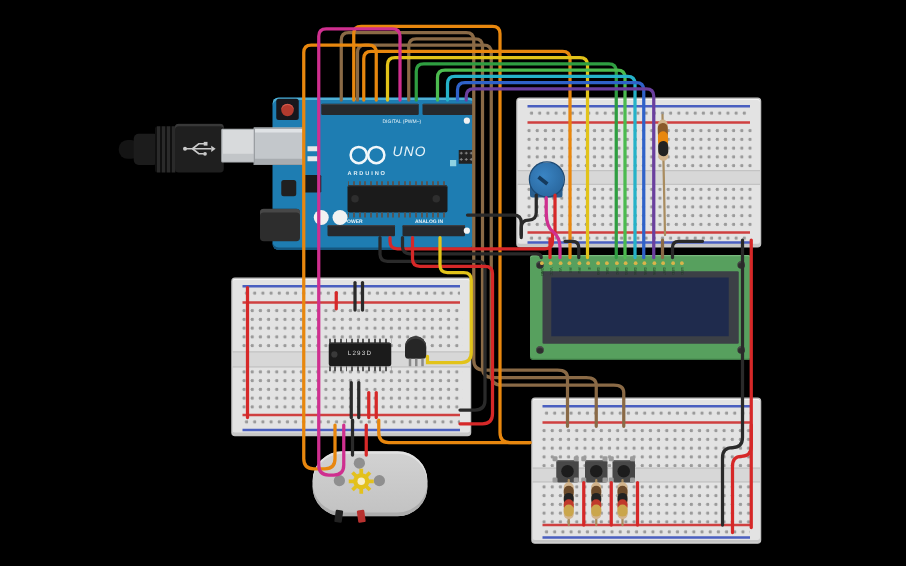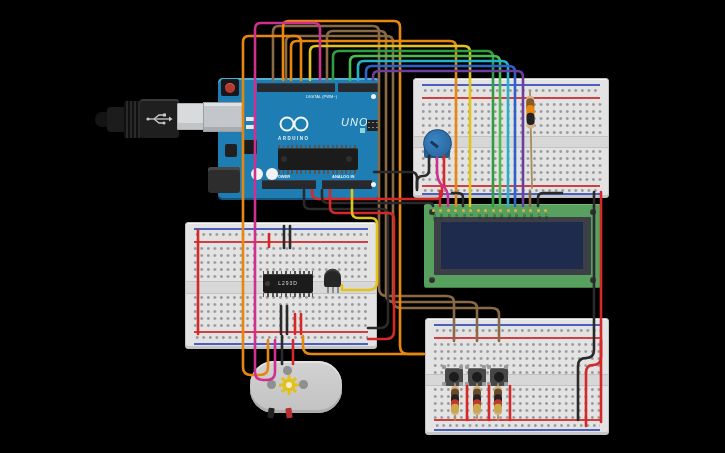--- a/index.html
+++ b/index.html
@@ -73,21 +73,21 @@
 
     <div class="abs" style="left:28px;top:39px;width:9px;height:4px;background:#e8e8e8;"></div>
     <div class="abs" style="left:28px;top:47px;width:9px;height:4px;background:#e8e8e8;"></div>
     <div class="abs" style="left:25px;top:62px;width:14px;height:14px;background:#1b1b1b;border-radius:1px;"></div>
     <div class="abs" style="left:7px;top:66px;width:12px;height:13px;background:#202020;border-radius:2px;"></div>
 
     <svg width="34" height="18" style="left:60px;top:37px;">
       <circle cx="9" cy="9" r="6.5" fill="none" stroke="#f2f7fa" stroke-width="2"></circle>
       <circle cx="23" cy="9" r="6.5" fill="none" stroke="#f2f7fa" stroke-width="2"></circle>
     </svg>
-    <div class="btxt" style="left:96px;top:38px;font-size:11px;font-style:italic;letter-spacing:1px;margin-left:27px;">UNO</div>
+    <div class="btxt" style="left:96px;top:38px;font-size:11px;font-style:italic;letter-spacing:1px;">UNO</div>
     <div class="btxt" style="left:60px;top:58px;font-size:4.5px;font-weight:bold;letter-spacing:1.5px;">ARDUINO</div>
     <div class="abs" style="left:142px;top:50px;width:5px;height:5px;background:#8fd2e2;"></div>
 
     <div class="abs" style="left:149px;top:42px;width:11px;height:11px;background:#222;background-image:radial-gradient(circle,#888 0.8px,transparent 1px);background-size:4px 5px;"></div>
 
     <div class="iclegs" style="left:60px;top:67px;width:80px;"></div>
     <div class="chip" style="left:60px;top:70px;width:80px;height:22px;">
       <div class="abs" style="left:3px;top:8px;width:6px;height:6px;border-radius:50%;background:#2e2e2e;"></div>
       <div class="abs" style="right:6px;top:8px;width:6px;height:6px;border-radius:50%;background:#2e2e2e;"></div>
     </div>

